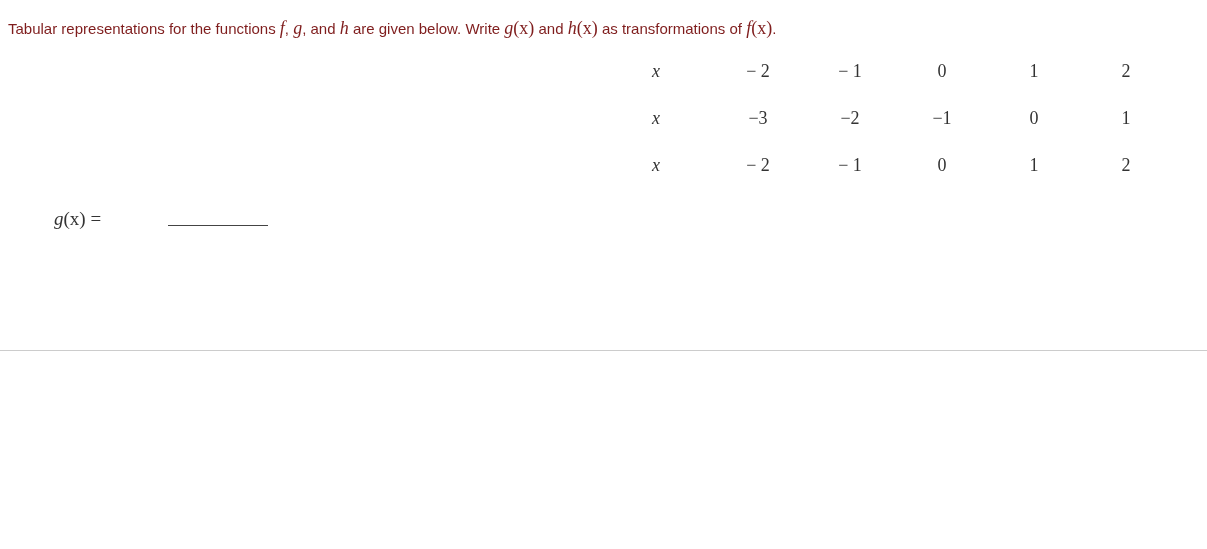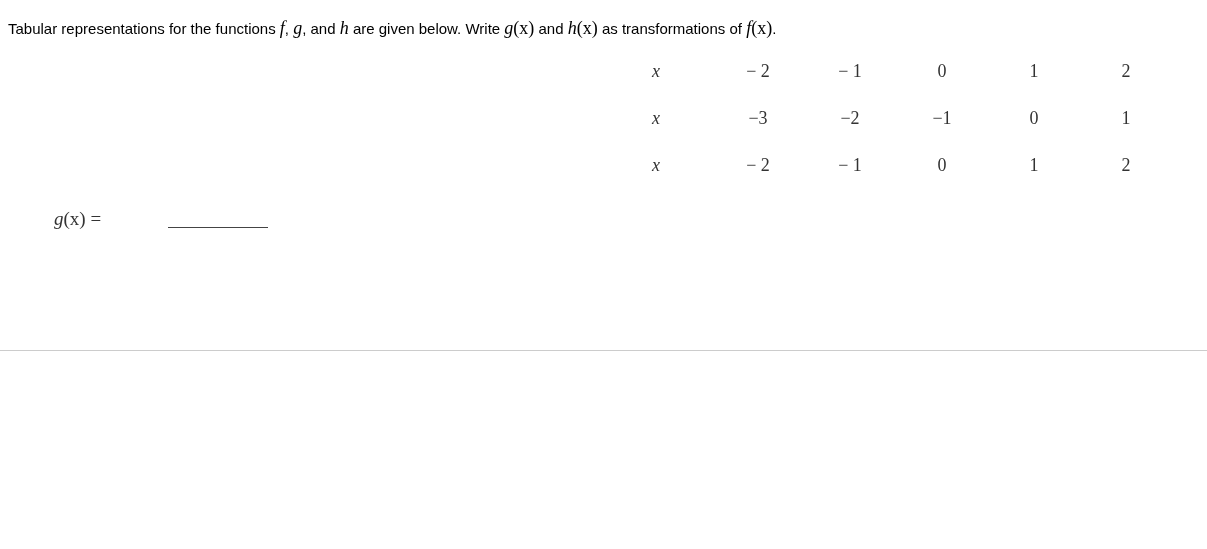--- a/index.html
+++ b/index.html
@@ -10,21 +10,21 @@
     body {
       font-family: Arial, Helvetica, sans-serif;
       font-size: 15px;
       color: #555;
       padding: 18px 0 0 0;
       width: 1207px;
       background: #fff;
     }
     .prompt {
       padding: 0 8px 20px 8px;
-      color: #000000;
+      color: #7f1d1d;
       font-size: 15px;
     }
     .math-it {
       font-family: 'Times New Roman', Times, serif;
       font-style: italic;
       font-size: 18px;
     }
     .math-rm {
       font-family: 'Times New Roman', Times, serif;
       font-style: normal;
@@ -54,21 +54,21 @@
     }
     .val-table td.hdr .paren {
       font-style: normal;
     }
     .answers {
       margin-left: 54px;
       margin-top: 30px;
     }
     .answer-line {
       display: flex;
-      align-items: center;
+      align-items: flex-start;
       margin-bottom: 6px;
     }
     .answer-label {
       font-family: 'Times New Roman', Times, serif;
       font-style: italic;
       font-size: 19px;
       color: #333;
       width: 72px;
     }
     .answer-label .paren {

